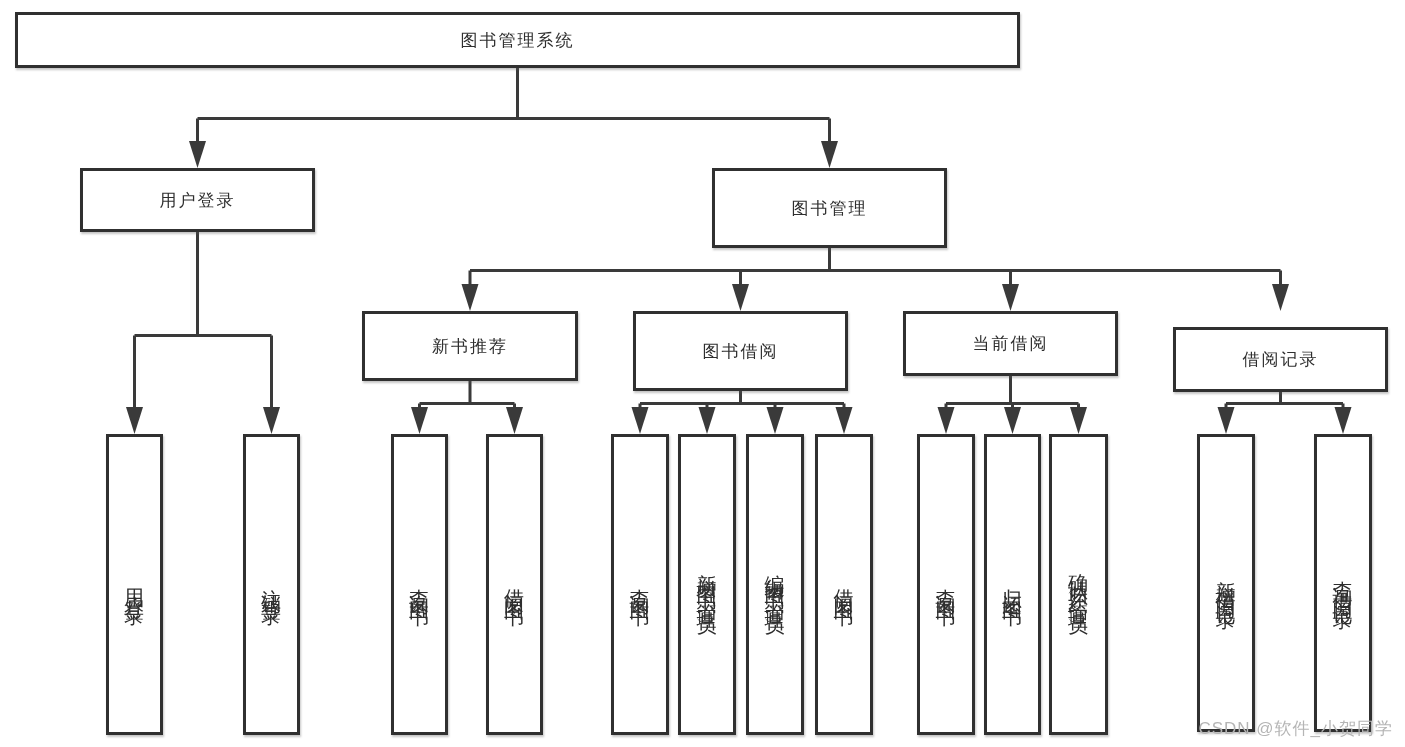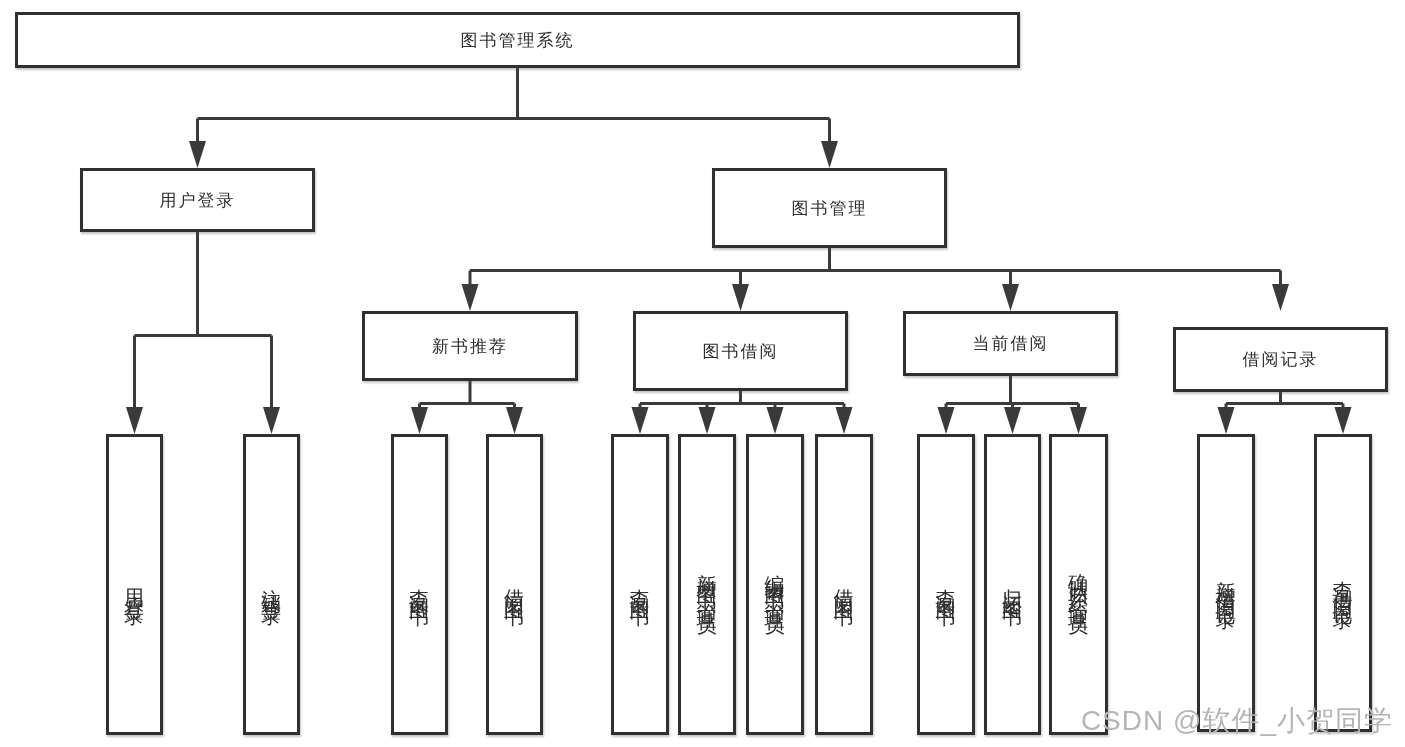--- a/index.html
+++ b/index.html
@@ -38,21 +38,21 @@
     writing-mode: vertical-rl;
     text-orientation: mixed;
     letter-spacing: 6px;
     line-height: 1;
     white-space: nowrap;
   }
   .watermark {
     position: absolute;
     right: 12px;
     bottom: 7px;
-    font-size: 28px;
+    font-size: 17px;
     letter-spacing: 1px;
     color: #b5b5b5;
   }
 </style>
 </head>
 <body>
 
 <svg id="connectors" viewBox="0 0 1405 747" xmlns="http://www.w3.org/2000/svg">
   <path d="M517.5 68 V118.5 M197.5 118.5 H829.5 M197.5 118.5 V144 M829.5 118.5 V144"></path>
   <path d="M197.5 232 V335.5 M134.5 335.5 H271.5 M134.5 335.5 V410 M271.5 335.5 V410"></path>

